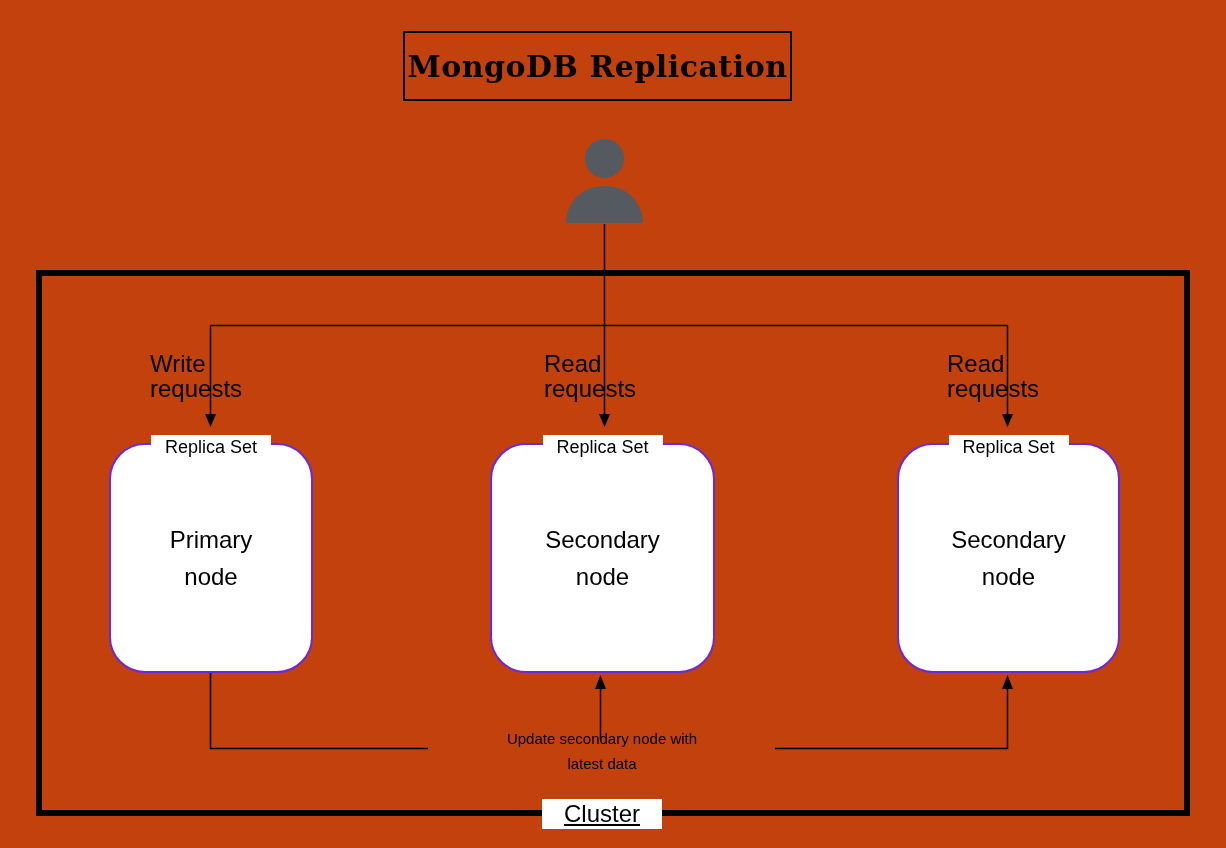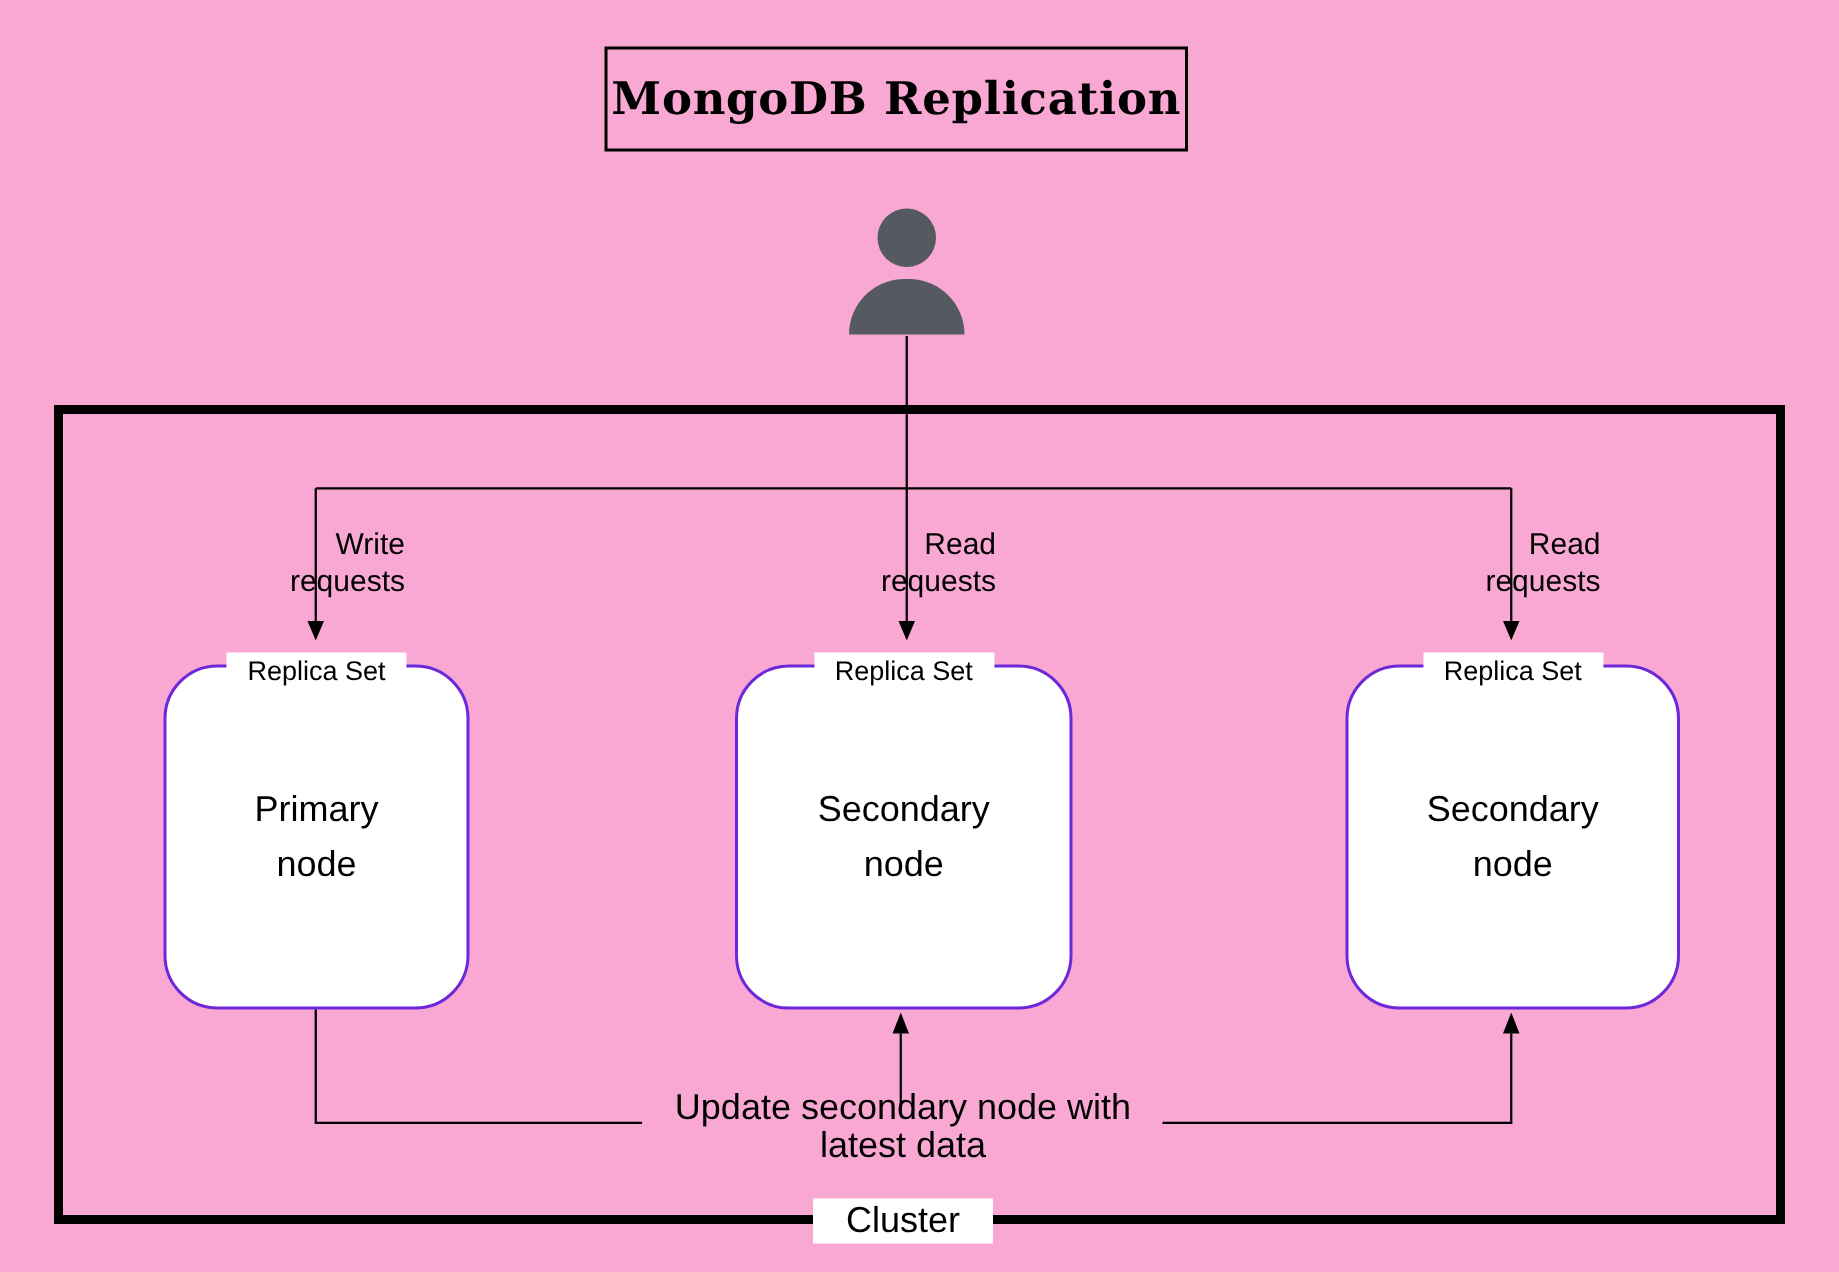--- a/index.html
+++ b/index.html
@@ -1,21 +1,21 @@
 <!DOCTYPE html>
 <html><head>
 <meta charset="utf-8">
 <style>
   * { margin: 0; padding: 0; box-sizing: border-box; }
   html, body { background: #ffffff; }
   .canvas {
     position: relative;
     width: 1226px;
     height: 848px;
-    background: #f9a8d4;
+    background: #c2410c;
     font-family: "Liberation Sans", sans-serif;
     color: #000000;
     overflow: hidden;
   }
 
   
   .title-box {
     position: absolute;
     left: 403px; top: 31px;
     width: 389px; height: 70px;
@@ -56,20 +56,21 @@
   }
   .cluster-label {
     position: absolute;
     left: 602px; top: 814px;
     transform: translate(-50%, -50%);
     background: #ffffff;
     padding: 0 22px;
     font-size: 24px;
     line-height: 30px;
     z-index: 3;
+    text-decoration: underline;
   }
 
   
   svg.connectors {
     position: absolute;
     left: 0; top: 0;
     width: 1226px; height: 848px;
     z-index: 2;
     pointer-events: none;
   }
@@ -106,36 +107,36 @@
     font-size: 24px;
     line-height: 37px;
     white-space: pre-line;
   }
 
   
   .request-label {
     position: absolute;
     top: 351px;
     width: 120px;
-    text-align: right;
-    font-size: 20px;
+    text-align: left;
+    font-size: 24px;
     line-height: 25px;
     white-space: pre-line;
     z-index: 3;
   }
   .request-label.write { left: 150px; }
   .request-label.read-mid { left: 544px; }
   .request-label.read-right { left: 947px; }
 
   .update-label {
     position: absolute;
     left: 442px; top: 726px;
     width: 320px;
     text-align: center;
-    font-size: 24px;
+    font-size: 15px;
     line-height: 25px;
     white-space: pre-line;
     z-index: 3;
   }
 </style>
 </head>
 <body>
 
 <div class="canvas">
 

